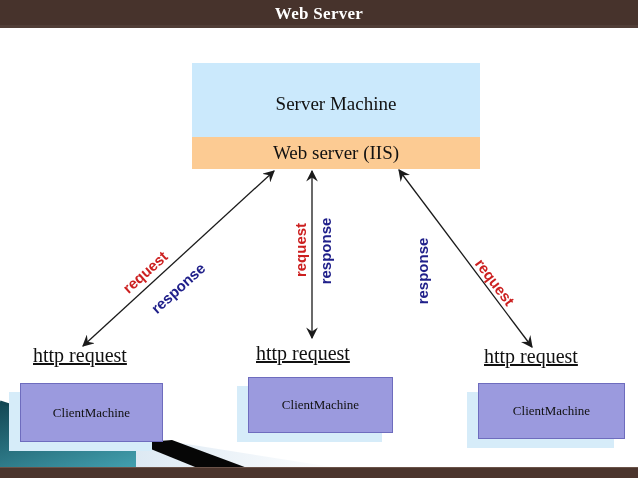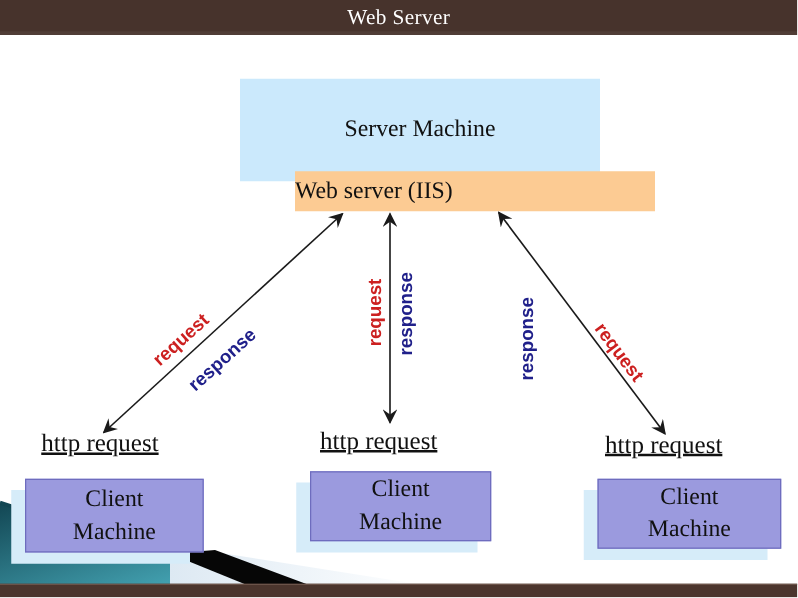--- a/index.html
+++ b/index.html
@@ -2,48 +2,48 @@
 <html style="--c-title_bar: #47332C; --c-title_text: #FFFFFF; --c-server_box: #CBE9FC; --c-iis_box: #FCCB93; --c-client_box: #9B9ADE; --c-client_border: #6E6CBE; --c-client_shadow: #D6ECF9; --c-request_red: #CC2020; --c-response_blue: #20208A; --c-arrow: #1A1A1A; --c-footer_bar: #4B352D; --c-teal_dark: #124653; --c-teal_light: #4DB4C4; --c-wedge_light: #DDE9F3; --c-wedge_black: #060606;"><head>
 <meta charset="utf-8">
 <style>
   html,body{margin:0;padding:0;background:#fff;}
   .slide{position:relative;width:638px;height:478px;overflow:hidden;background:#fff;
          font-family:"Liberation Serif",serif;color:#111;}
 
   .title-bar{position:absolute;left:0;top:0;width:100%;height:28px;
              background:var(--c-title_bar);display:flex;align-items:center;justify-content:center;
              box-shadow:inset 0 -3px 0 rgba(255,255,255,0.05);z-index:3;}
-  .title-text{color:var(--c-title_text);font-weight:normal;font-size:17px;letter-spacing:.3px;}
+  .title-text{color:var(--c-title_text);font-weight:bold;font-size:17px;letter-spacing:.3px;}
 
   .server-box{position:absolute;left:192px;top:63px;width:288px;height:82px;
               background:var(--c-server_box);display:flex;flex-direction:column;
               align-items:center;justify-content:space-evenly;font-size:19px;z-index:2;}
   .iis-box{position:absolute;left:192px;top:137px;width:288px;height:32px;
-           background:var(--c-iis_box);display:flex;align-items:center;justify-content:flex-start;
-           font-size:19px;z-index:2;margin-left:44px;}
+           background:var(--c-iis_box);display:flex;align-items:center;justify-content:center;
+           font-size:19px;z-index:2;}
 
   svg.layer{position:absolute;left:0;top:0;width:638px;height:478px;pointer-events:none;}
   .arrows{z-index:2;}
   .deco{z-index:1;}
 
   .edge-label{position:absolute;z-index:2;white-space:nowrap;
               font-family:"Liberation Sans",sans-serif;font-size:15px;font-weight:700;
               transform:translate(-50%,-50%) rotate(var(--rot));}
   .edge-label.red{color:var(--c-request_red);}
   .edge-label.blue{color:var(--c-response_blue);}
 
   .http-label{position:absolute;font-size:20px;line-height:24px;z-index:2;text-decoration:underline;}
 
   .client{position:absolute;z-index:2;}
   .client-shadow{position:absolute;left:-11px;top:9px;width:100%;height:100%;
                  background:var(--c-client_shadow);}
   .client-face{position:absolute;left:0;top:0;right:0;bottom:0;
                background:var(--c-client_box);border:1px solid var(--c-client_border);
-               display:flex;flex-direction:column;align-items:center;justify-content:center;
-               font-size:19px;line-height:26px;}
+               display:flex;flex-direction:row;align-items:center;justify-content:center;
+               font-size:13px;line-height:26px;}
 
   .footer{position:absolute;left:0;bottom:0;width:100%;height:10px;
           background:var(--c-footer_bar);border-top:1px solid #6b5349;z-index:1;}
 </style>
 </head>
 <body>
 
 <div class="slide">
 
   <div class="title-bar">

